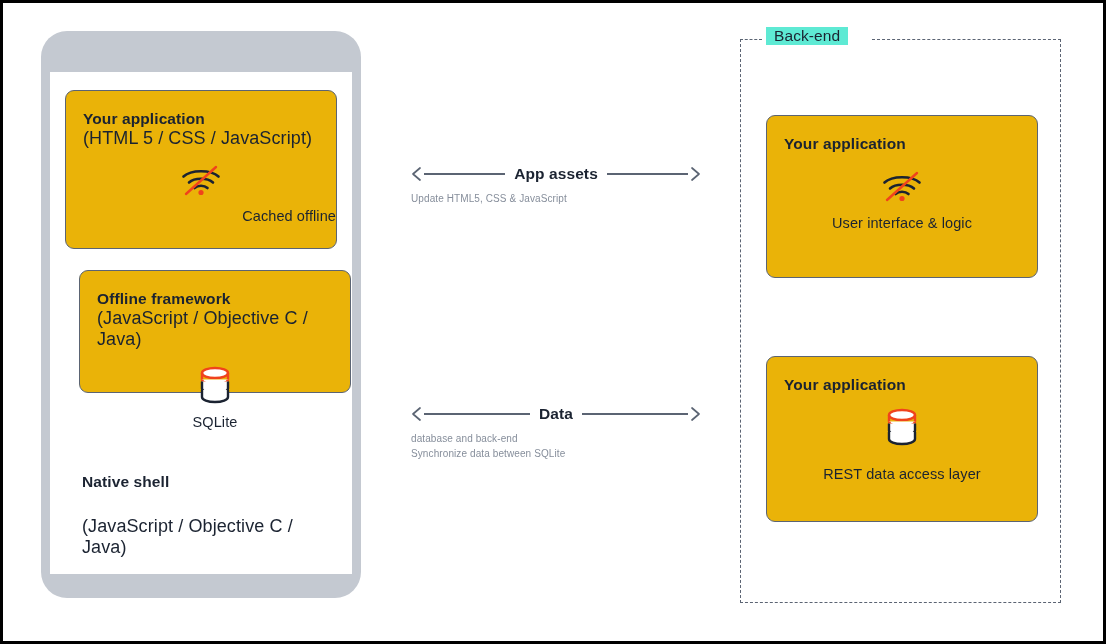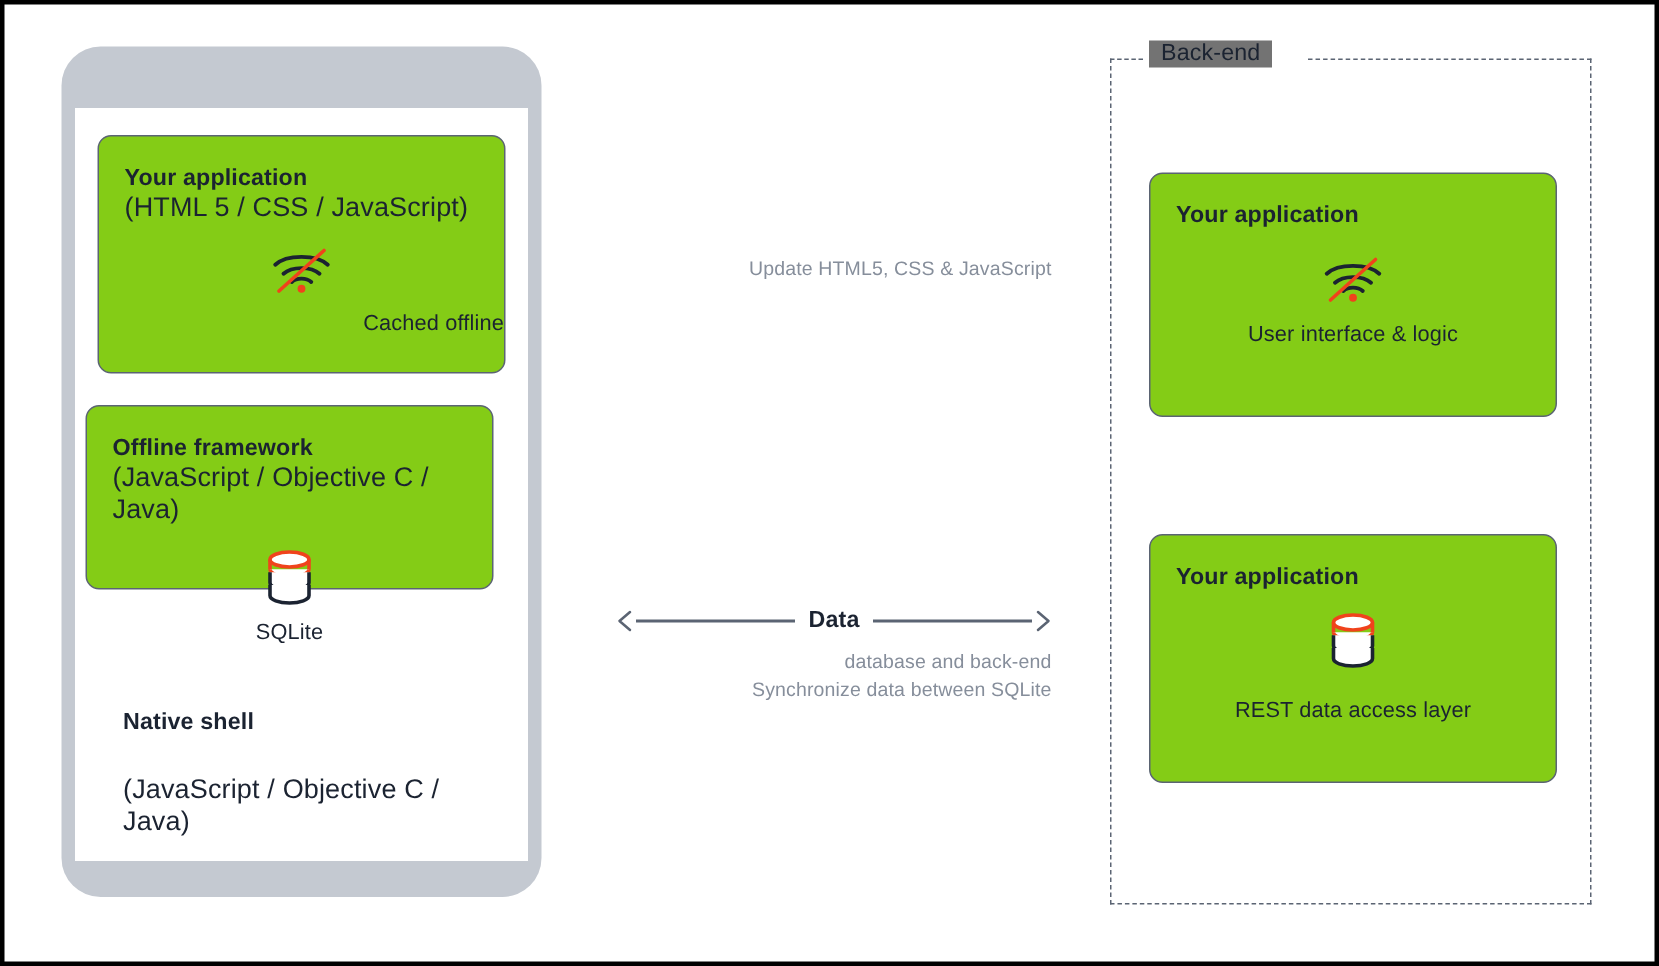--- a/index.html
+++ b/index.html
@@ -43,21 +43,21 @@
     width: 302px;
     height: 502px;
     background: #ffffff;
     box-sizing: border-box;
   }
 
   
   .card {
     position: absolute;
     box-sizing: border-box;
-    background: #84cc16;
+    background: #eab308;
     border: 1.4px solid #5b6473;
     border-radius: 9px;
   }
   .card-title {
     font-size: 15.5px;
     font-weight: bold;
     color: #1b2331;
     letter-spacing: 0.1px;
   }
   .card-sub {
@@ -77,21 +77,21 @@
     display: flex;
     justify-content: center;
     align-items: center;
   }
 
   
   #card-your-application {
     left: 62px; top: 87px; width: 272px; height: 159px;
   }
   #card-offline-framework {
-    left: 54px; top: 267px; width: 272px; height: 123px;
+    left: 76px; top: 267px; width: 272px; height: 123px;
   }
   .card-pad { padding: 19px 17px 0 17px; }
 
   
   #block-native-shell {
     position: absolute;
     left: 79px; top: 470px; width: 250px;
   }
   #block-native-shell .card-title { display: block; margin-bottom: 25px; }
 
@@ -115,24 +115,24 @@
     font-size: 15.5px;
     font-weight: bold;
     color: #1b2331;
     padding: 0 9px;
     white-space: nowrap;
     letter-spacing: 0.1px;
   }
   .arrow-head { flex: 0 0 auto; display: block; }
   .flow-desc {
     margin-top: 7px;
-    font-size: 13px;
+    font-size: 10px;
     color: #868e9b;
     line-height: 1.45;
-    text-align: right;
+    text-align: left;
     letter-spacing: 0.1px;
   }
 
   
   #backend-panel {
     position: absolute;
     left: 737px; top: 36px;
     width: 321px; height: 564px;
     box-sizing: border-box;
   }
@@ -154,21 +154,21 @@
     border-right: 1.6px dashed #5b6473;
   }
   .dash-bottom {
     bottom: 0; left: 0; right: 0; height: 0;
     border-bottom: 1.6px dashed #5b6473;
   }
   #backend-legend {
     position: absolute;
     left: 26px; top: -12px;
     padding: 0 8px;
-    background: #737373;
+    background: #5eead4;
     font-size: 15.5px;
     font-weight: normal;
     color: #1b2331;
     letter-spacing: 0.1px;
     white-space: nowrap;
   }
 
   #card-backend-ui {
     left: 763px; top: 112px; width: 272px; height: 163px;
   }
@@ -221,20 +221,31 @@
     </div>
     <div class="card-caption" style="margin-top:9px;">SQLite</div>
   </div>
 
   <div id="block-native-shell">
     <span class="card-title">Native shell</span>
     <span class="card-sub">(JavaScript / Objective C / Java)</span>
   </div>
 
   <div class="flow-group" id="flow-app-assets">
+    <div class="arrow-row">
+      <svg class="arrow-head" width="13" height="16" viewBox="0 0 13 16" aria-hidden="true">
+        <polyline points="9,2 2,8 9,14" fill="none" stroke="#5b6473" stroke-width="1.7" stroke-linecap="round" stroke-linejoin="round"></polyline>
+      </svg>
+      <span class="arrow-line"></span>
+      <span class="arrow-label">App assets</span>
+      <span class="arrow-line"></span>
+      <svg class="arrow-head" width="13" height="16" viewBox="0 0 13 16" aria-hidden="true">
+        <polyline points="4,2 11,8 4,14" fill="none" stroke="#5b6473" stroke-width="1.7" stroke-linecap="round" stroke-linejoin="round"></polyline>
+      </svg>
+    </div>
     <div class="flow-desc">
       <div>Update HTML5, CSS &amp; JavaScript</div>
     </div>
   </div>
 
   <div class="flow-group" id="flow-data">
     <div class="arrow-row">
       <svg class="arrow-head" width="13" height="16" viewBox="0 0 13 16" aria-hidden="true">
         <polyline points="9,2 2,8 9,14" fill="none" stroke="#5b6473" stroke-width="1.7" stroke-linecap="round" stroke-linejoin="round"></polyline>
       </svg>

